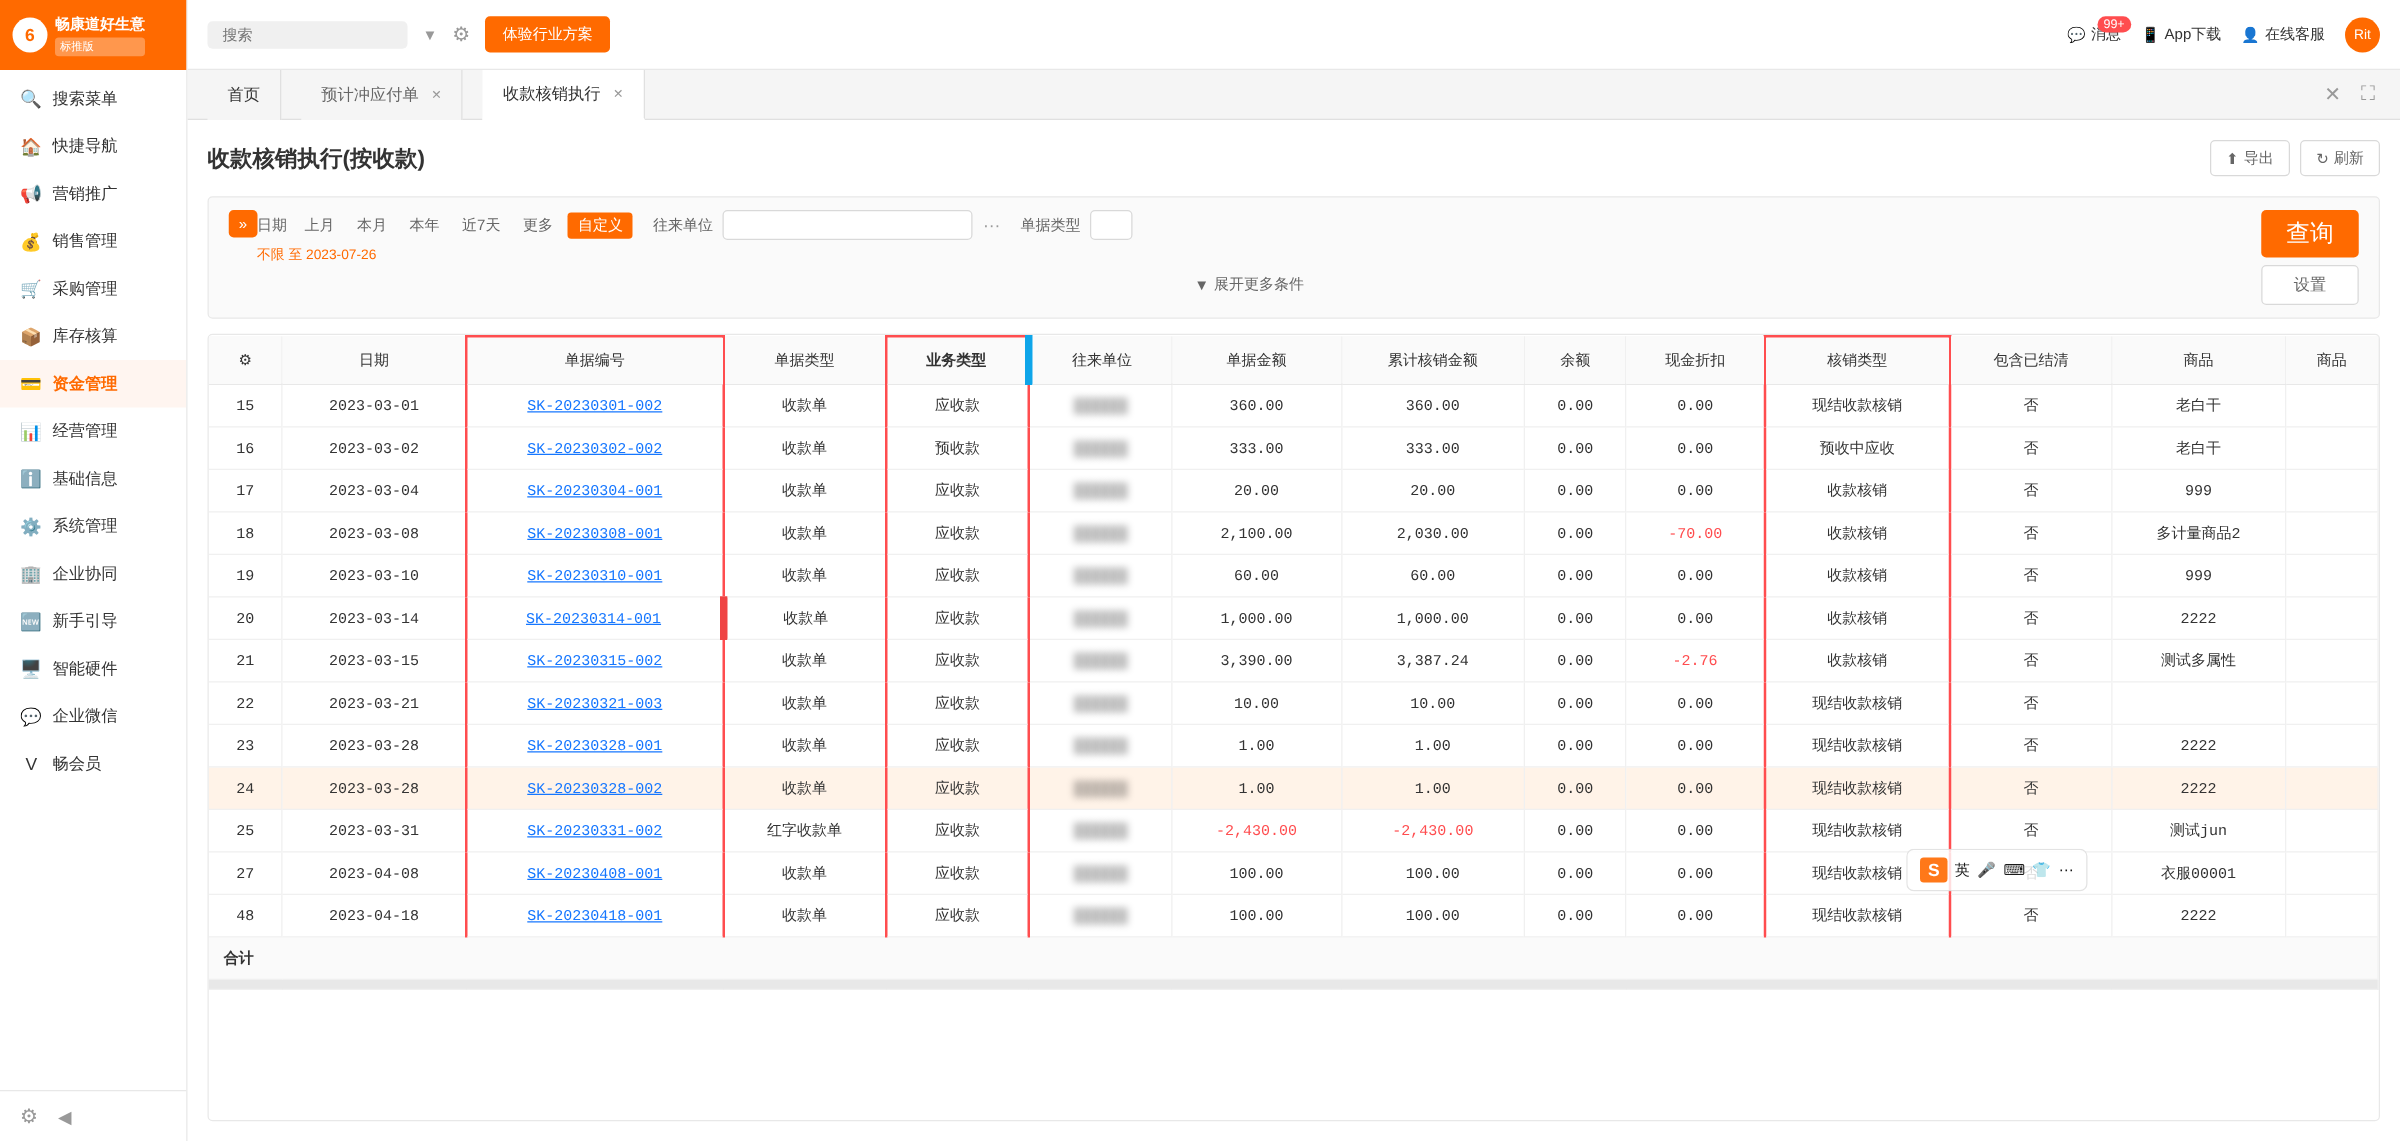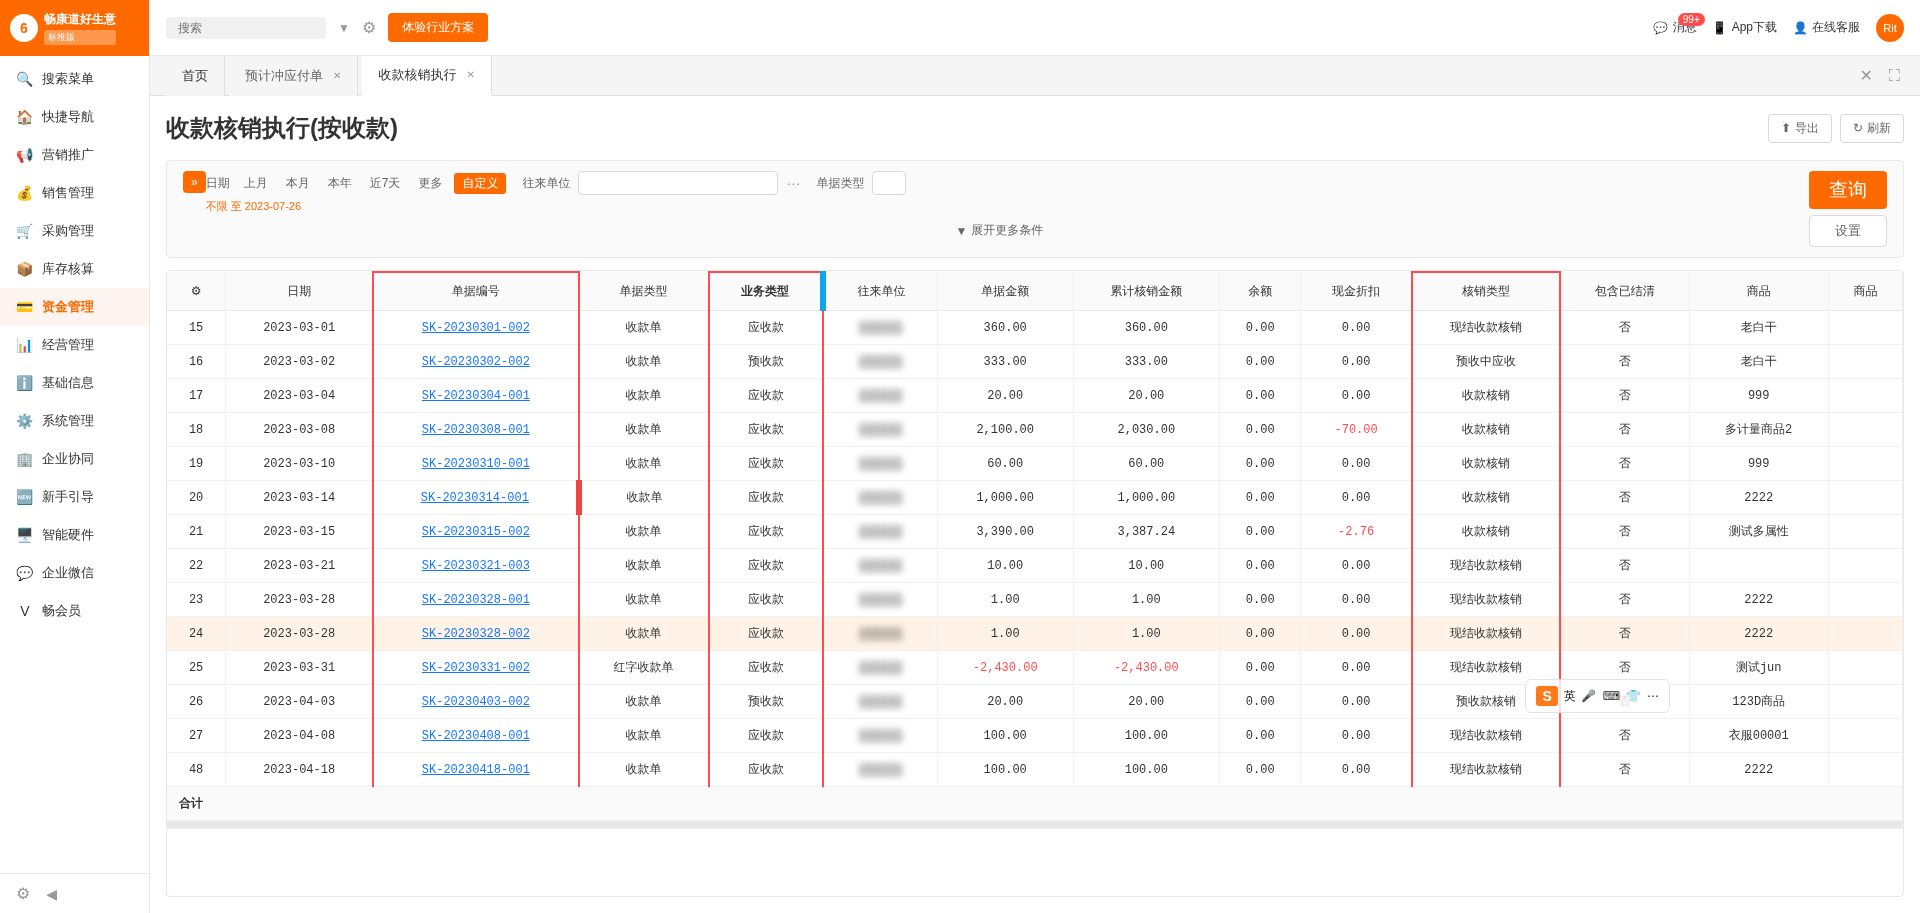--- a/index.html
+++ b/index.html
@@ -25,32 +25,32 @@
     .topbar-arrow { color: #999; font-size: 12px; }
     .topbar-gear { color: #999; font-size: 16px; cursor: pointer; }
     .topbar-btn { background: #ff6a00; color: white; border: none; border-radius: 4px; padding: 6px 14px; font-size: 12px; cursor: pointer; white-space: nowrap; }
     .topbar-right { display: flex; align-items: center; gap: 16px; margin-left: auto; }
     .topbar-right .msg { display: flex; align-items: center; gap: 4px; color: #333; font-size: 12px; cursor: pointer; position: relative; }
     .badge { background: #ff4d4f; color: white; border-radius: 10px; padding: 1px 5px; font-size: 10px; position: absolute; top: -6px; right: -8px; }
     .topbar-right .link { color: #333; font-size: 12px; cursor: pointer; display: flex; align-items: center; gap: 4px; }
     .topbar-avatar { width: 28px; height: 28px; background: #ff6a00; border-radius: 50%; color: white; display: flex; align-items: center; justify-content: center; font-size: 11px; }
 
     
-    .tabbar { height: 40px; background: #f5f5f5; border-bottom: 1px solid #e0e0e0; display: flex; align-items: center; padding: 0 16px; gap: 4px; position: relative; }
+    .tabbar { height: 40px; background: #f5f5f5; border-bottom: 1px solid #e0e0e0; display: flex; align-items: center; padding: 0 16px; gap: 16px; position: relative; }
     .tab { display: flex; align-items: center; gap: 6px; padding: 0 16px; height: 40px; cursor: pointer; color: #666; font-size: 13px; border-right: 1px solid #e0e0e0; background: #f5f5f5; }
     .tab.home { color: #333; }
     .tab.active { background: white; color: #333; border-bottom: 2px solid white; }
     .tab .close-icon { color: #999; font-size: 10px; margin-left: 4px; }
     .tabbar-controls { margin-left: auto; display: flex; align-items: center; gap: 8px; }
     .tabbar-control { color: #999; cursor: pointer; font-size: 16px; padding: 0 4px; }
 
     
     .page-content { flex: 1; overflow: hidden; display: flex; flex-direction: column; padding: 16px; background: white; }
     .page-header { display: flex; align-items: center; justify-content: space-between; margin-bottom: 16px; }
-    .page-title { font-size: 24px; font-weight: bold; color: #333; }
+    .page-title { font-size: 18px; font-weight: bold; color: #333; }
     .page-actions { display: flex; gap: 8px; }
     .page-actions .btn-outline { border: 1px solid #d9d9d9; background: white; padding: 5px 12px; border-radius: 4px; cursor: pointer; font-size: 12px; color: #666; display: flex; align-items: center; gap: 4px; }
 
     
     .filter-bar { background: #fafafa; border: 1px solid #e8e8e8; border-radius: 4px; padding: 10px 16px; margin-bottom: 12px; }
     .filter-row { display: flex; align-items: center; gap: 16px; flex-wrap: wrap; }
     .filter-toggle { color: #ff6a00; background: #ff6a00; color: white; border: none; border-radius: 4px; padding: 4px 8px; cursor: pointer; font-size: 12px; }
     .filter-item { display: flex; align-items: center; gap: 8px; }
     .filter-label { color: #666; font-size: 12px; white-space: nowrap; }
     .filter-dates { display: flex; align-items: center; gap: 6px; }
@@ -461,36 +461,20 @@
       <td class="negative">-2,430.00</td>
       <td class="negative">-2,430.00</td>
       <td>0.00</td>
       <td>0.00</td>
       <td style="border-left:2px solid #ff4d4f;border-right:2px solid #ff4d4f;">现结收款核销</td>
       <td>否</td>
       <td>测试jun</td>
       <td></td>
     </tr>
             <tr>
-      <td>26</td>
-      <td>2023-04-03</td>
-      <td class="link" style="border-left:2px solid #ff4d4f;border-right:2px solid #ff4d4f;">SK-20230403-002</td>
-      <td>收款单</td>
-      <td style="border-left:2px solid #ff4d4f;border-right:2px solid #ff4d4f;">预收款</td>
-      <td class="blurred" style="color:transparent;text-shadow:0 0 6px rgba(0,0,0,0.25);">██████</td>
-      <td>20.00</td>
-      <td>20.00</td>
-      <td>0.00</td>
-      <td>0.00</td>
-      <td style="border-left:2px solid #ff4d4f;border-right:2px solid #ff4d4f;">预收款核销</td>
-      <td>否</td>
-      <td>123D商品</td>
-      <td></td>
-    </tr>
-            <tr>
       <td>27</td>
       <td>2023-04-08</td>
       <td class="link" style="border-left:2px solid #ff4d4f;border-right:2px solid #ff4d4f;">SK-20230408-001</td>
       <td>收款单</td>
       <td style="border-left:2px solid #ff4d4f;border-right:2px solid #ff4d4f;">应收款</td>
       <td class="blurred" style="color:transparent;text-shadow:0 0 6px rgba(0,0,0,0.25);">██████</td>
       <td>100.00</td>
       <td>100.00</td>
       <td>0.00</td>
       <td>0.00</td>

